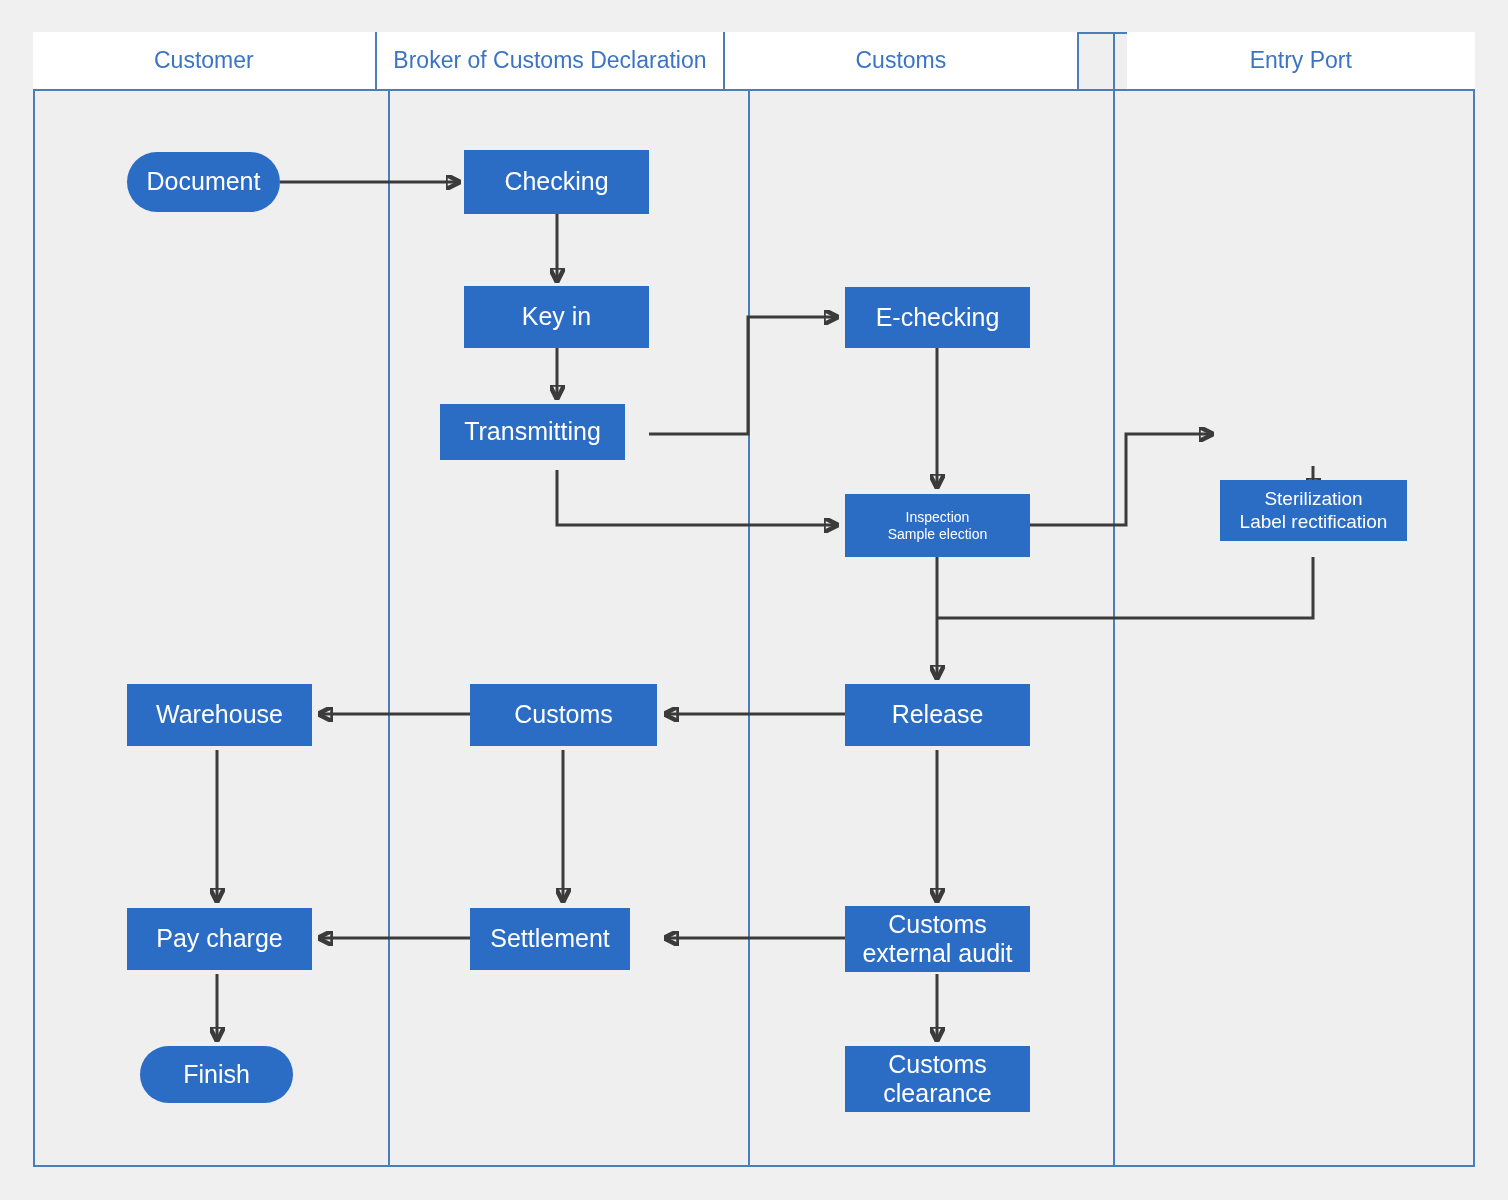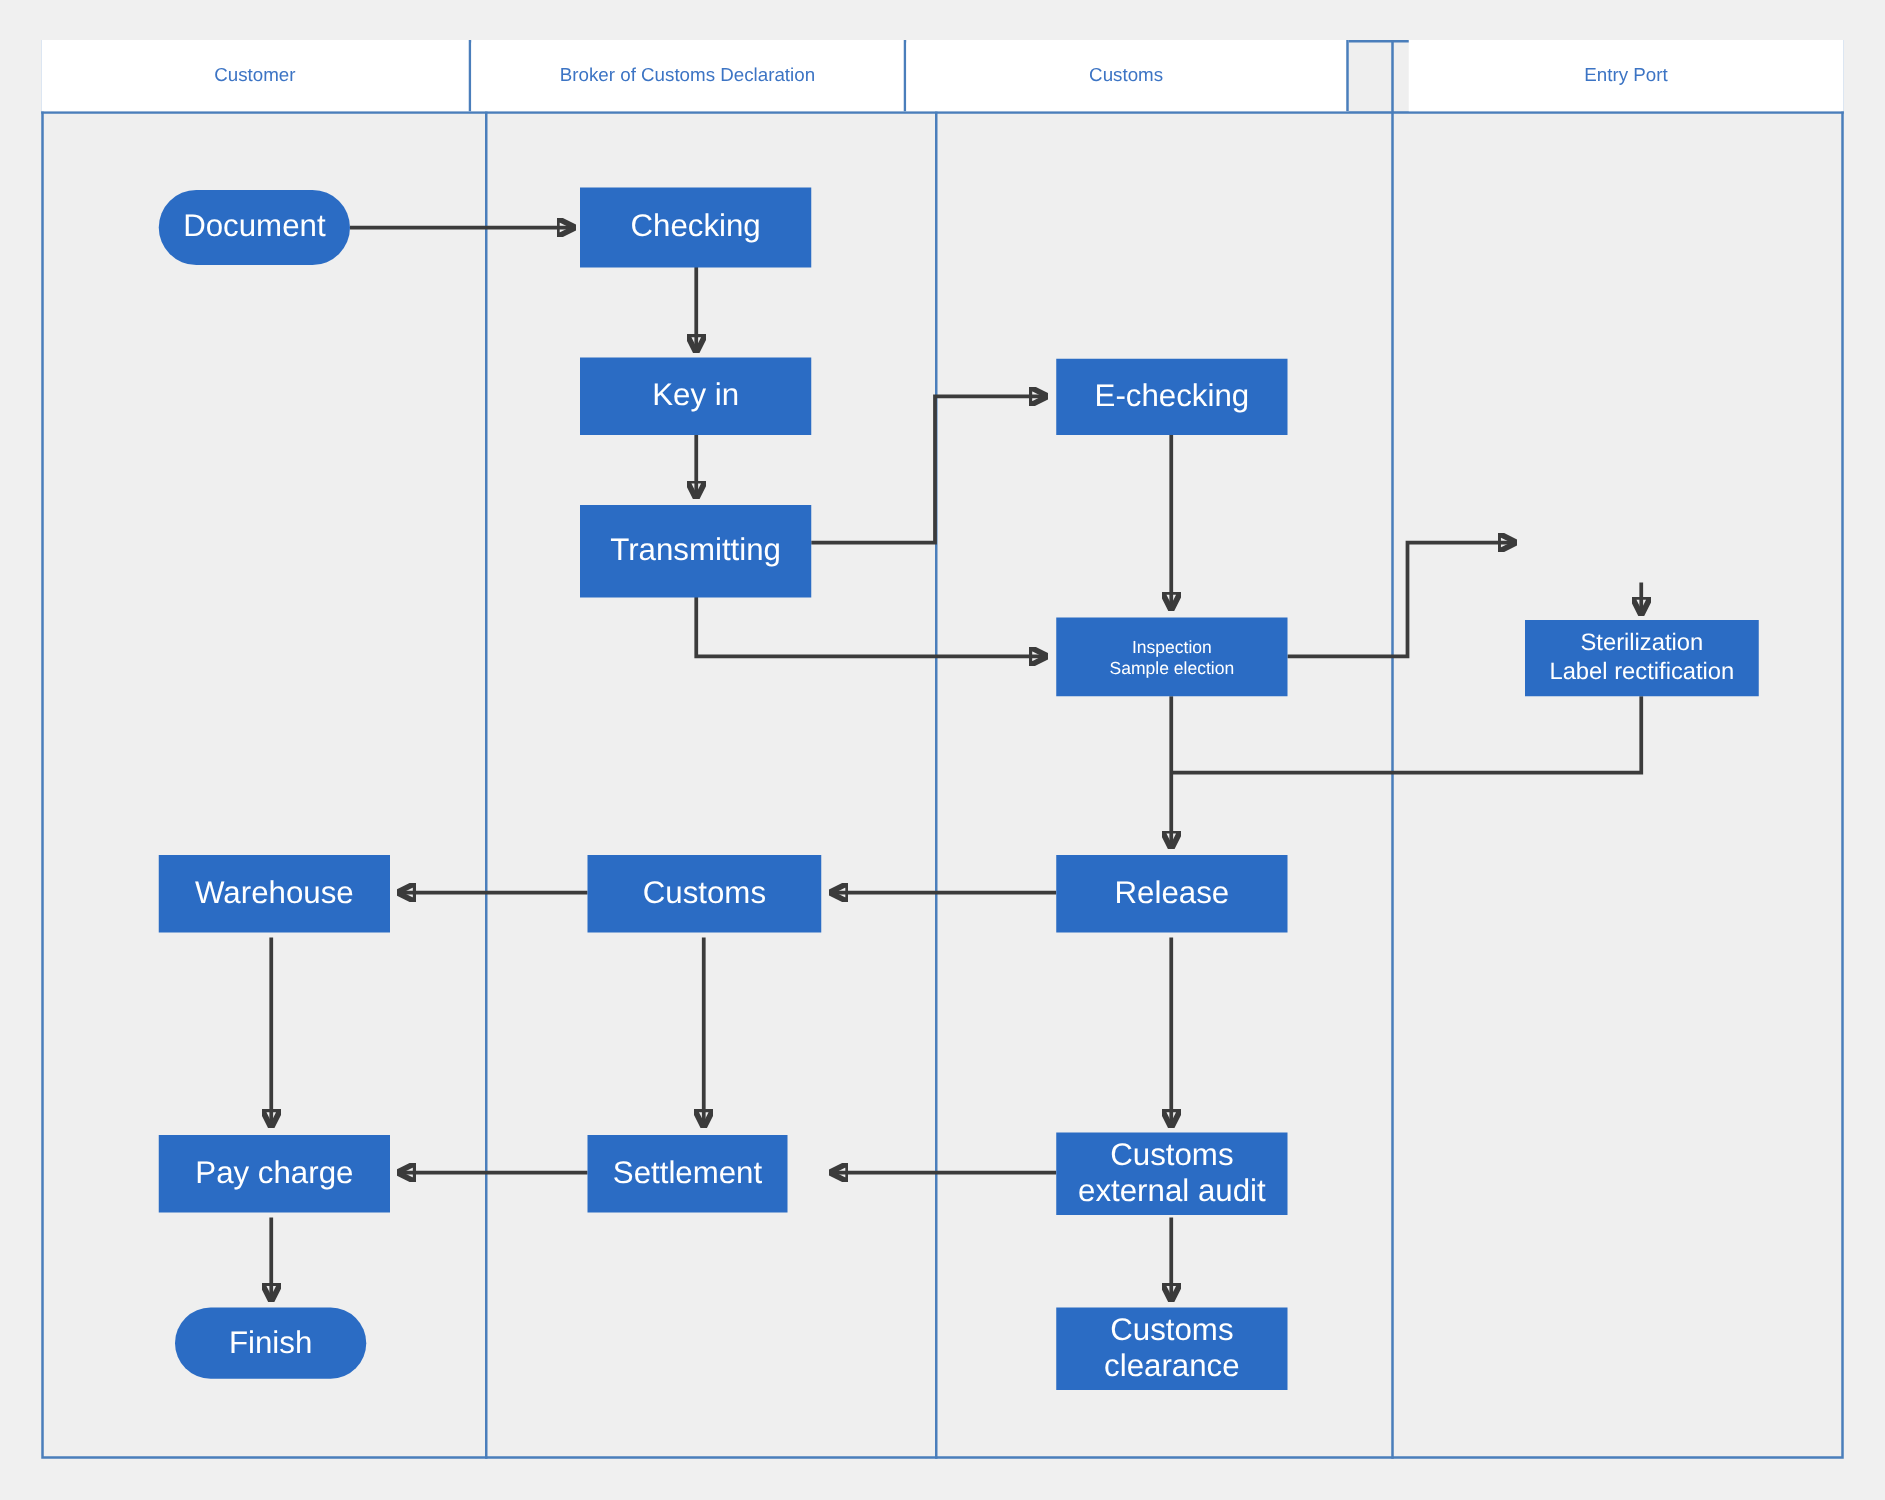--- a/index.html
+++ b/index.html
@@ -40,21 +40,21 @@
     width: 1442px;
     height: 59px;
     display: flex;
     box-sizing: border-box;
     border-bottom: 2px solid #4a7ebb;
   }
   .lane-header {
     box-sizing: border-box;
     background: #ffffff;
     color: #3c74c4;
-    font-size: 15px;
+    font-size: 23px;
     display: flex;
     align-items: center;
     justify-content: center;
     text-align: center;
     line-height: 1.18;
     border-right: 2px solid #4a7ebb;
     padding: 0 6px;
   }
   .lane-header:last-child { border-right: none; margin-left: 48px; }
 
@@ -161,29 +161,29 @@
 
     <path d="M 217 974 L 217 1040" marker-end="url(#arrow)"></path>
   </svg>
 
   <div class="node terminator fs-big" style="left:127px; top:152px; width:153px; height:60px;">Document</div>
 
   <div class="node fs-big" style="left:464px; top:150px; width:185px; height:64px;">Checking</div>
 
   <div class="node fs-big" style="left:464px; top:286px; width:185px; height:62px;">Key in</div>
 
-  <div class="node fs-big" style="left:464px; top:404px; width:185px; height:74px;">Transmitting</div>
+  <div class="node fs-big" style="left:440px; top:404px; width:185px; height:56px;">Transmitting</div>
 
   <div class="node fs-big" style="left:845px; top:287px; width:185px; height:61px;">E-checking</div>
 
   <div class="node fs-mid" style="left:845px; top:494px; width:185px; height:63px;">Inspection
 Sample election</div>
 
 
-  <div class="node fs-small" style="left:1220px; top:496px; width:187px; height:61px;">Sterilization
+  <div class="node fs-small" style="left:1220px; top:480px; width:187px; height:61px;">Sterilization
 Label rectification</div>
 
   <div class="node fs-big" style="left:845px; top:684px; width:185px; height:62px;">Release</div>
 
   <div class="node fs-big" style="left:470px; top:684px; width:187px; height:62px;">Customs</div>
 
   <div class="node fs-big" style="left:127px; top:684px; width:185px; height:62px;">Warehouse</div>
 
   <div class="node fs-big" style="left:845px; top:906px; width:185px; height:66px;">Customs
 external audit</div>

